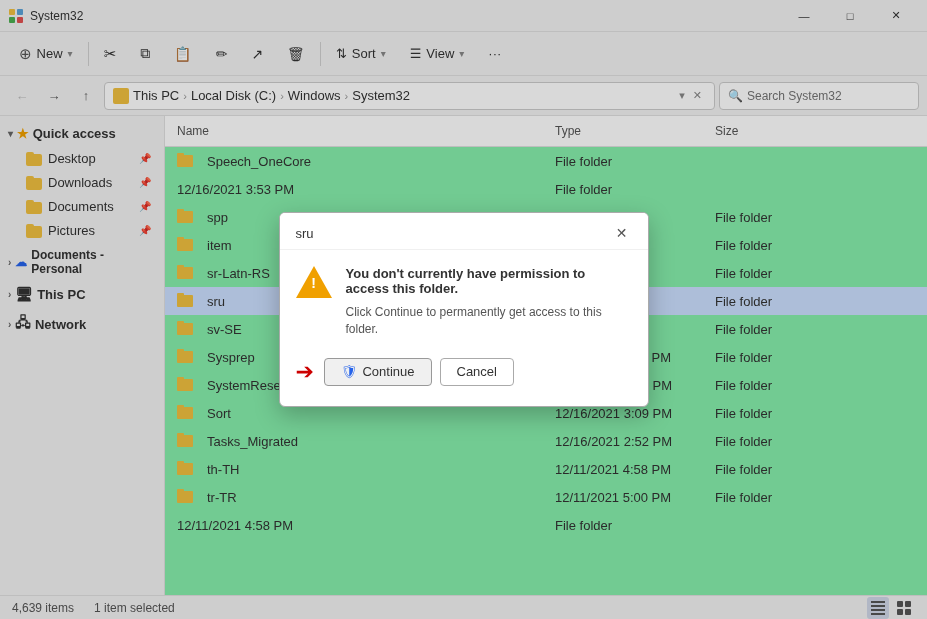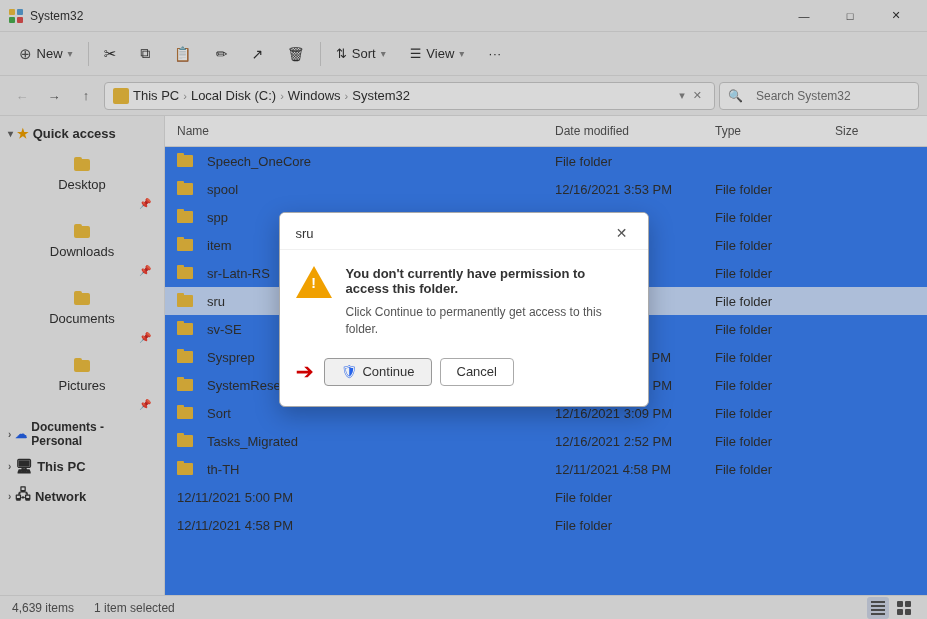--- a/index.html
+++ b/index.html
@@ -146,21 +146,20 @@
     }
     .search-icon { color: #888; font-size: 12px; }
     .search-input {
       border: none;
       outline: none;
       font-size: 12px;
       color: #888;
       background: transparent;
       flex: 1;
       width: 100%;
-      margin-left: 9px;
     }
 
     
     .main-layout {
       display: flex;
       height: calc(619px - 32px - 44px - 40px - 24px);
     }
 
     
     .sidebar {
@@ -174,21 +173,20 @@
     .sidebar-item {
       display: flex;
       align-items: center;
       padding: 4px 8px;
       gap: 6px;
       cursor: pointer;
       border-radius: 4px;
       margin: 1px 4px;
       font-size: 13px;
       color: #333;
-      flex-direction: column;
     }
     .sidebar-section {
       display: flex;
       align-items: center;
       padding: 4px 8px;
       gap: 4px;
       cursor: pointer;
       font-size: 13px;
       color: #333;
       font-weight: 600;
@@ -230,21 +228,21 @@
     .onedrive-icon {
       font-size: 12px;
       color: #2563eb;
     }
     .pin-icon { font-size: 10px; color: #999; }
     .star-icon { font-size: 13px; color: #f0a000; }
 
     
     .file-list {
       flex: 1;
-      background: #3b82f6;
+      background: #86efac;
       overflow-y: auto;
       position: relative;
     }
     .file-list-header {
       display: grid;
       grid-template-columns: 1fr 160px 120px 80px;
       padding: 4px 12px;
       background: white;
       border-bottom: 1px solid #e0e0e0;
       font-size: 12px;
@@ -577,21 +575,20 @@
     <div class="sidebar-section">
       <span class="expand-icon">›</span>
       <span class="network-icon">🖧</span>
       <span>Network</span>
     </div>
   </div>
 
   <div class="file-list">
     <div class="file-list-header">
       <div class="header-cell">Name</div>
-      <div class="header-cell">Date modified</div>
       <div class="header-cell">Type</div>
       <div class="header-cell">Size</div>
     </div>
 
     <div id="file-rows-container">
         <div class="file-row">
       <div class="file-cell">
         <span><svg width="16" height="14" viewBox="0 0 16 14">
                 <rect x="0" y="2" width="16" height="12" rx="1" fill="#f0c040"></rect>
                 <rect x="0" y="0" width="7" height="4" rx="1" fill="#f0c040"></rect>
@@ -600,27 +597,20 @@
       </div>
       <div class="file-cell">
         <span>File folder</span>
       </div>
       <div class="file-cell">
         <span></span>
       </div>
     </div>
         <div class="file-row">
       <div class="file-cell">
-        <span><svg width="16" height="14" viewBox="0 0 16 14">
-                <rect x="0" y="2" width="16" height="12" rx="1" fill="#f0c040"></rect>
-                <rect x="0" y="0" width="7" height="4" rx="1" fill="#f0c040"></rect>
-              </svg></span>
-        <span class="file-name-text">spool</span>
-      </div>
-      <div class="file-cell">
         <span>12/16/2021 3:53 PM</span>
       </div>
       <div class="file-cell">
         <span>File folder</span>
       </div>
       <div class="file-cell">
         <span></span>
       </div>
     </div>
         <div class="file-row">
@@ -797,20 +787,27 @@
         <span>12/11/2021 4:58 PM</span>
       </div>
       <div class="file-cell">
         <span>File folder</span>
       </div>
       <div class="file-cell">
         <span></span>
       </div>
     </div>
         <div class="file-row">
+      <div class="file-cell">
+        <span><svg width="16" height="14" viewBox="0 0 16 14">
+                <rect x="0" y="2" width="16" height="12" rx="1" fill="#f0c040"></rect>
+                <rect x="0" y="0" width="7" height="4" rx="1" fill="#f0c040"></rect>
+              </svg></span>
+        <span class="file-name-text">tr-TR</span>
+      </div>
       <div class="file-cell">
         <span>12/11/2021 5:00 PM</span>
       </div>
       <div class="file-cell">
         <span>File folder</span>
       </div>
       <div class="file-cell">
         <span></span>
       </div>
     </div>

